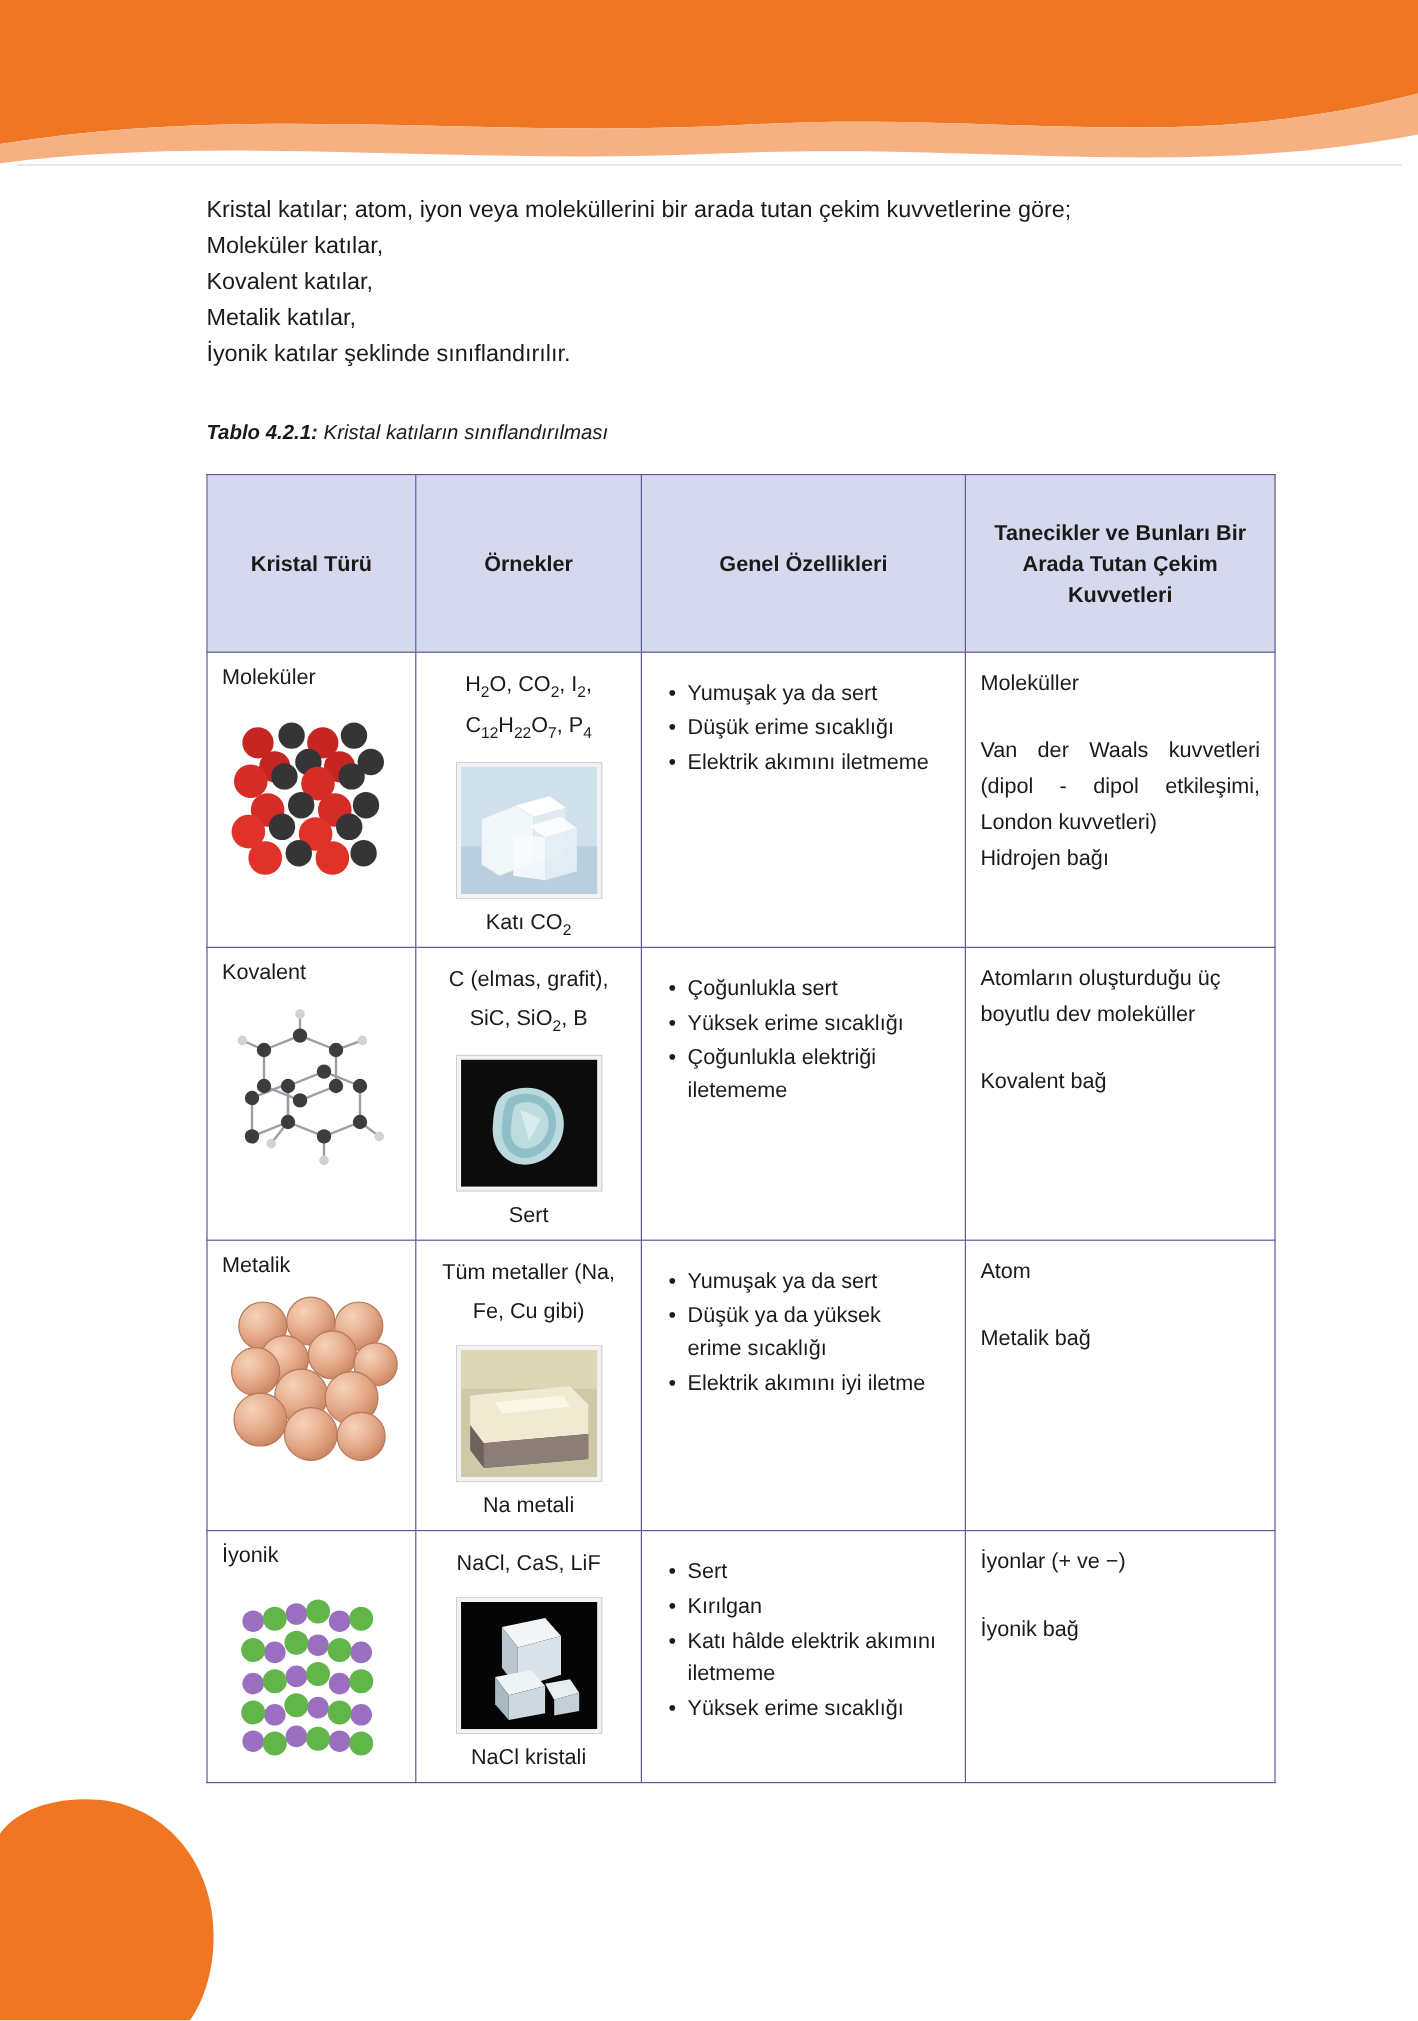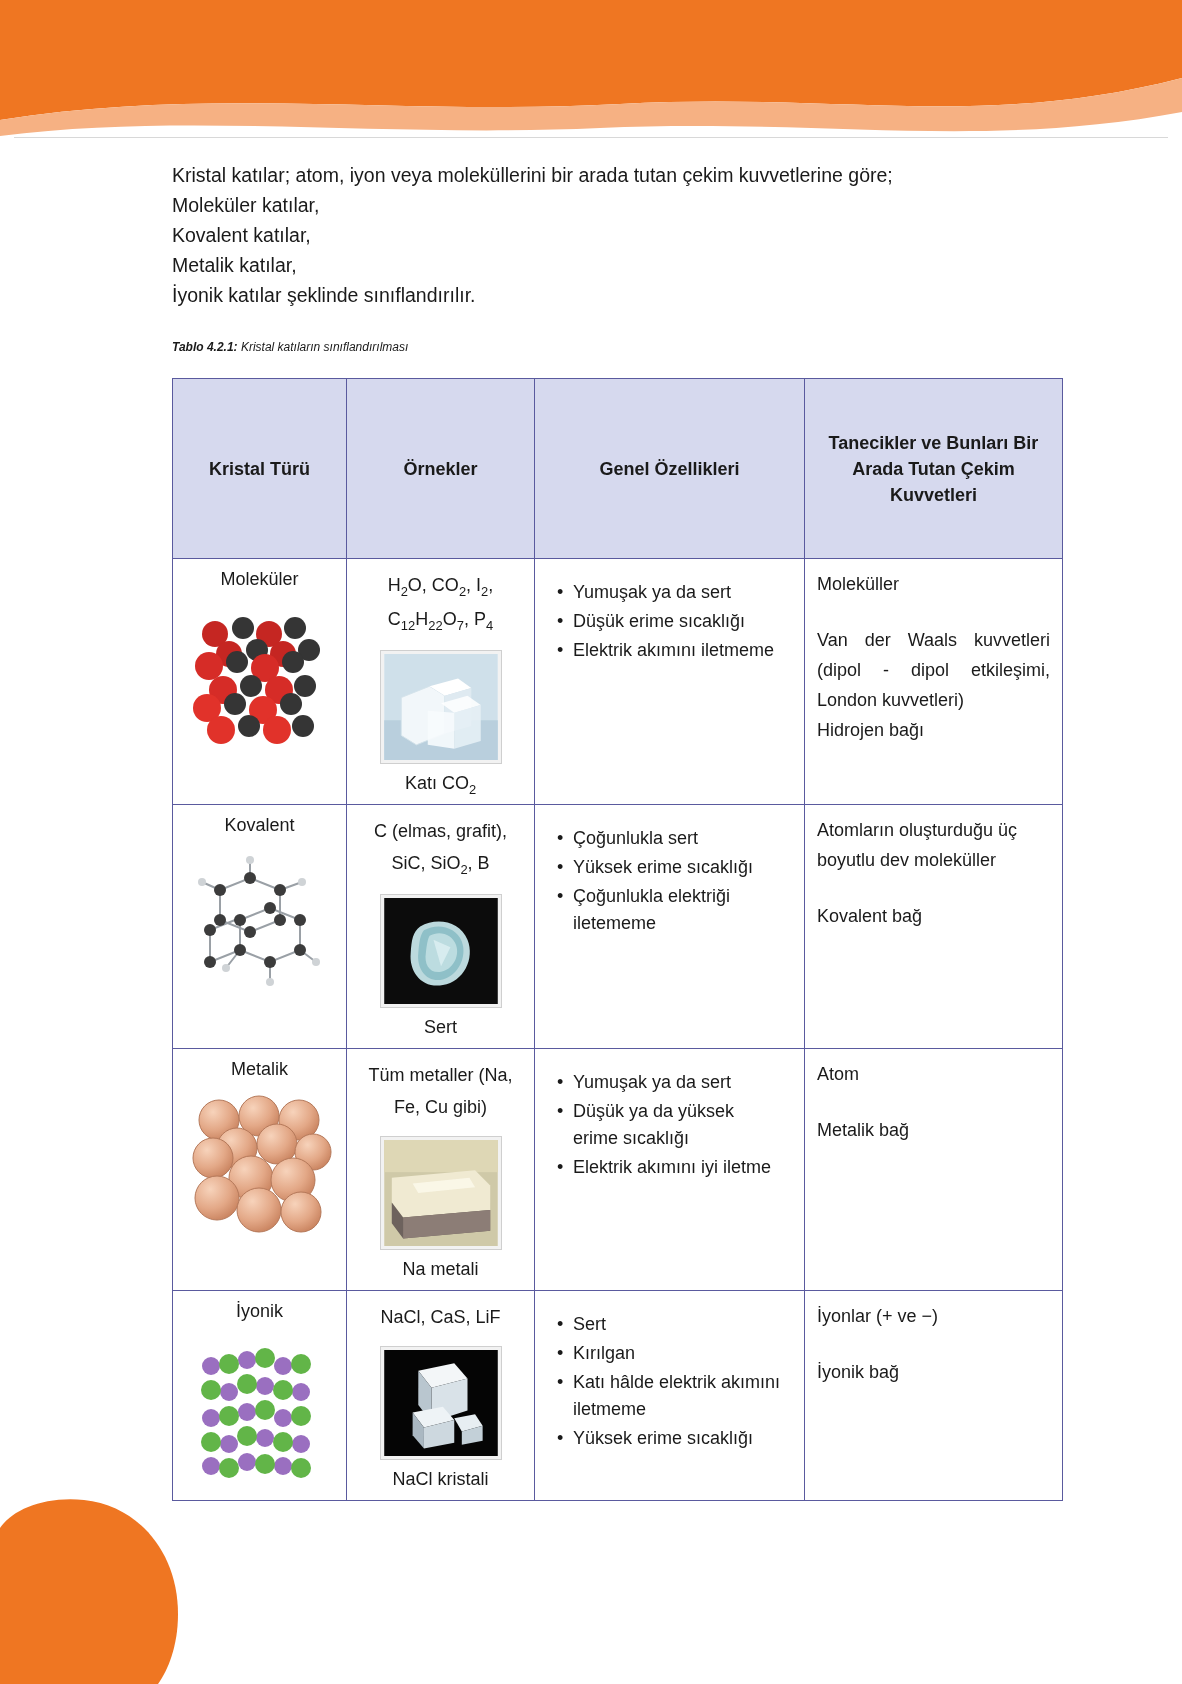--- a/index.html
+++ b/index.html
@@ -59,22 +59,22 @@
     top: 160px;
     width: 890px;
     padding-left: 24px;
   }
   .intro-line {
     font-size: 19.5px;
     line-height: 30px;
     color: #1a1a1a;
   }
   .table-caption {
-    margin-top: 30px;
-    font-size: 12px;
+    margin-top: 41px;
+    font-size: 17px;
     font-style: italic;
     color: #1a1a1a;
   }
   .table-caption b { font-style: italic; }
 
   
   table.kristal {
     margin-top: 24px;
     border-collapse: collapse;
     width: 890px;
@@ -86,28 +86,28 @@
     vertical-align: top;
     padding: 10px 12px;
   }
   table.kristal thead th {
     background: #d6d9ee;
     text-align: center;
     vertical-align: middle;
     font-size: 18px;
     font-weight: bold;
     line-height: 26px;
-    height: 180px;
+    height: 148px;
   }
   col.c1 { width: 174px; }
   col.c2 { width: 188px; }
   col.c3 { width: 270px; }
   col.c4 { width: 258px; }
 
-  td.col-type { text-align: center; font-size: 18px; }
+  td.col-type { text-align: left; font-size: 18px; }
   td.col-ex   { text-align: center; font-size: 18px; }
   td.col-prop { font-size: 18px; line-height: 27px; }
   td.col-force{ font-size: 18px; line-height: 30px; }
 
   .formula { line-height: 32px; }
   sub { font-size: 0.72em; vertical-align: baseline; position: relative; top: .35em; }
 
   ul.props { list-style: none; margin: 10px; padding: 0; }
   ul.props li {
     position: relative;

